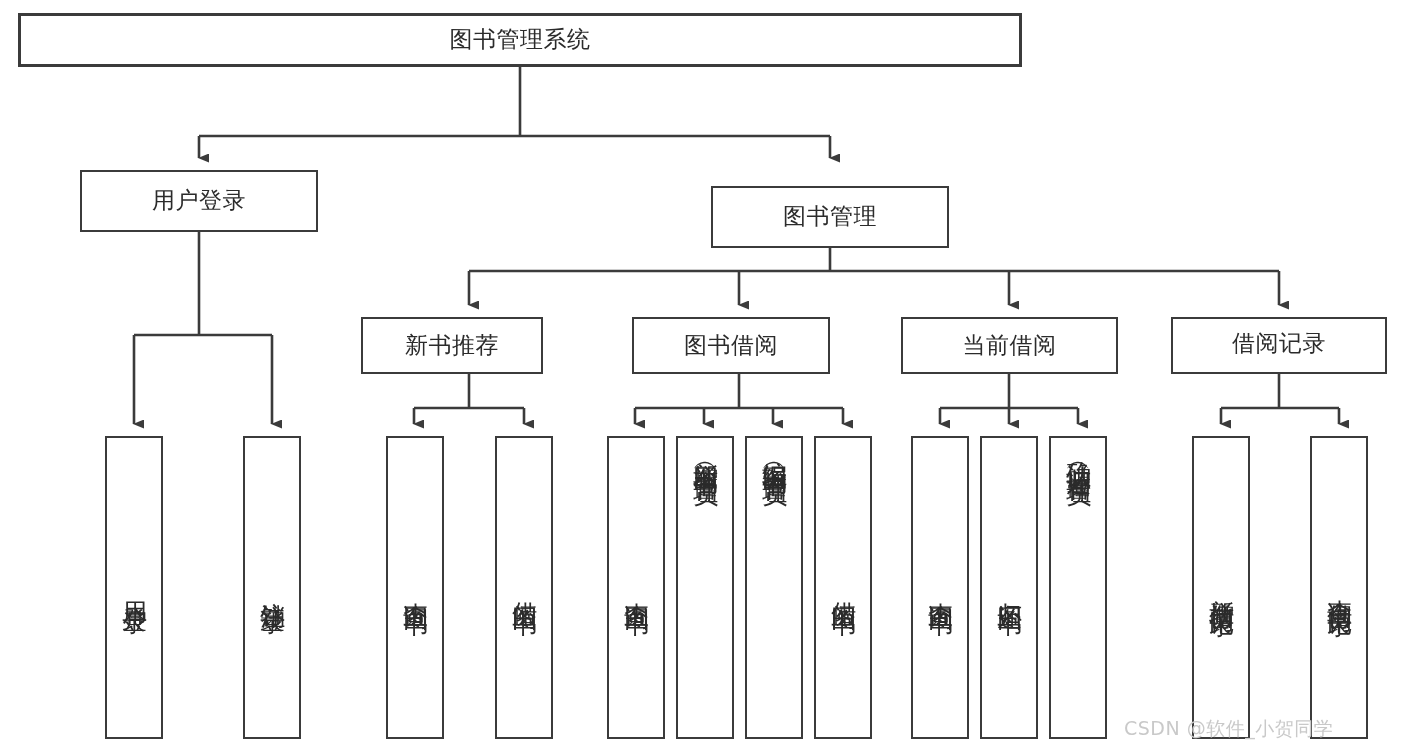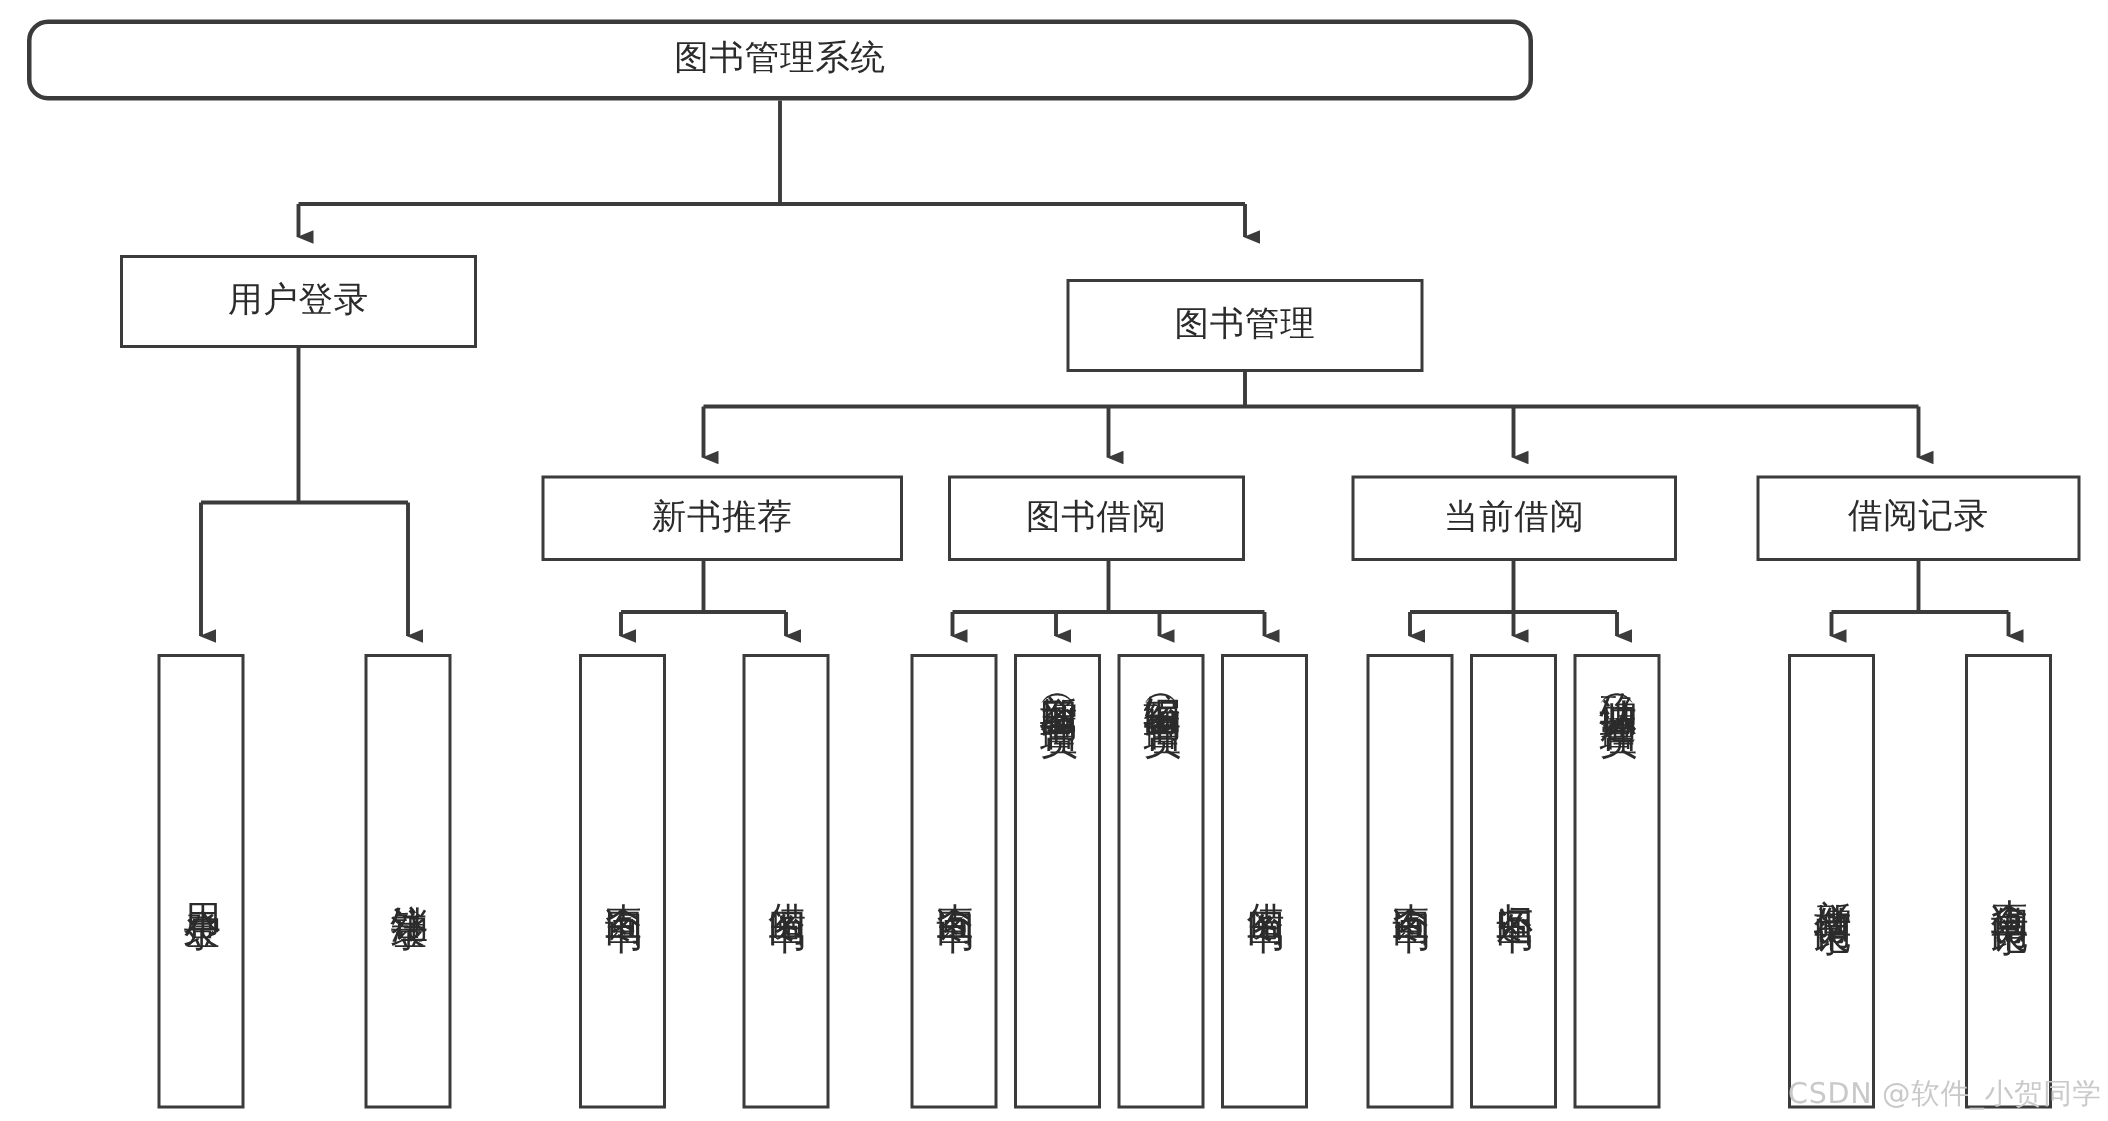--- a/index.html
+++ b/index.html
@@ -124,32 +124,32 @@
       <path d="M1009,408 L1009,424" marker-end="url(#arrow)"></path>
       <path d="M1078,408 L1078,424" marker-end="url(#arrow)"></path>
 
       <path d="M1279,374 L1279,408"></path>
       <path d="M1221,408 L1339,408"></path>
       <path d="M1221,408 L1221,424" marker-end="url(#arrow)"></path>
       <path d="M1339,408 L1339,424" marker-end="url(#arrow)"></path>
     </g>
   </svg>
 
-  <div class="node root" style="left:18px; top:13px; width:1004px; height:54px;border-radius:14px;">
+  <div class="node root" style="left:18px; top:13px; width:1004px; height:54px;">
     <span class="node-label">图书管理系统</span>
   </div>
 
   <div class="node" style="left:80px; top:170px; width:238px; height:62px;">
     <span class="node-label">用户登录</span>
   </div>
   <div class="node" style="left:711px; top:170px; width:238px; height:62px;margin-top:16px;">
     <span class="node-label">图书管理</span>
   </div>
 
-  <div class="node" style="left:361px; top:317px; width:241px; height:57px;">
+  <div class="node" style="left:361px; top:317px; width:182px; height:57px;">
     <span class="node-label">新书推荐</span>
   </div>
   <div class="node" style="left:632px; top:317px; width:198px; height:57px;">
     <span class="node-label">图书借阅</span>
   </div>
   <div class="node" style="left:901px; top:317px; width:217px; height:57px;">
     <span class="node-label">当前借阅</span>
   </div>
   <div class="node" style="left:1171px; top:317px; width:216px; height:57px;font-family:Liberation Mono, monospace;">
     <span class="node-label">借阅记录</span>
@@ -192,15 +192,15 @@
     <span class="node-label">确认归还（管理员）</span>
   </div>
 
   <div class="node vertical centered" style="left:1192px; top:436px; width:58px; height:303px;">
     <span class="node-label">新增借阅记录</span>
   </div>
   <div class="node vertical centered" style="left:1310px; top:436px; width:58px; height:303px;">
     <span class="node-label">查询借阅记录</span>
   </div>
 
-  <div class="watermark" style="left:1192px; top:716px;">CSDN @软件_小贺同学</div>
+  <div class="watermark" style="left:1124px; top:716px;">CSDN @软件_小贺同学</div>
 
 </div>
 
 </body></html>

